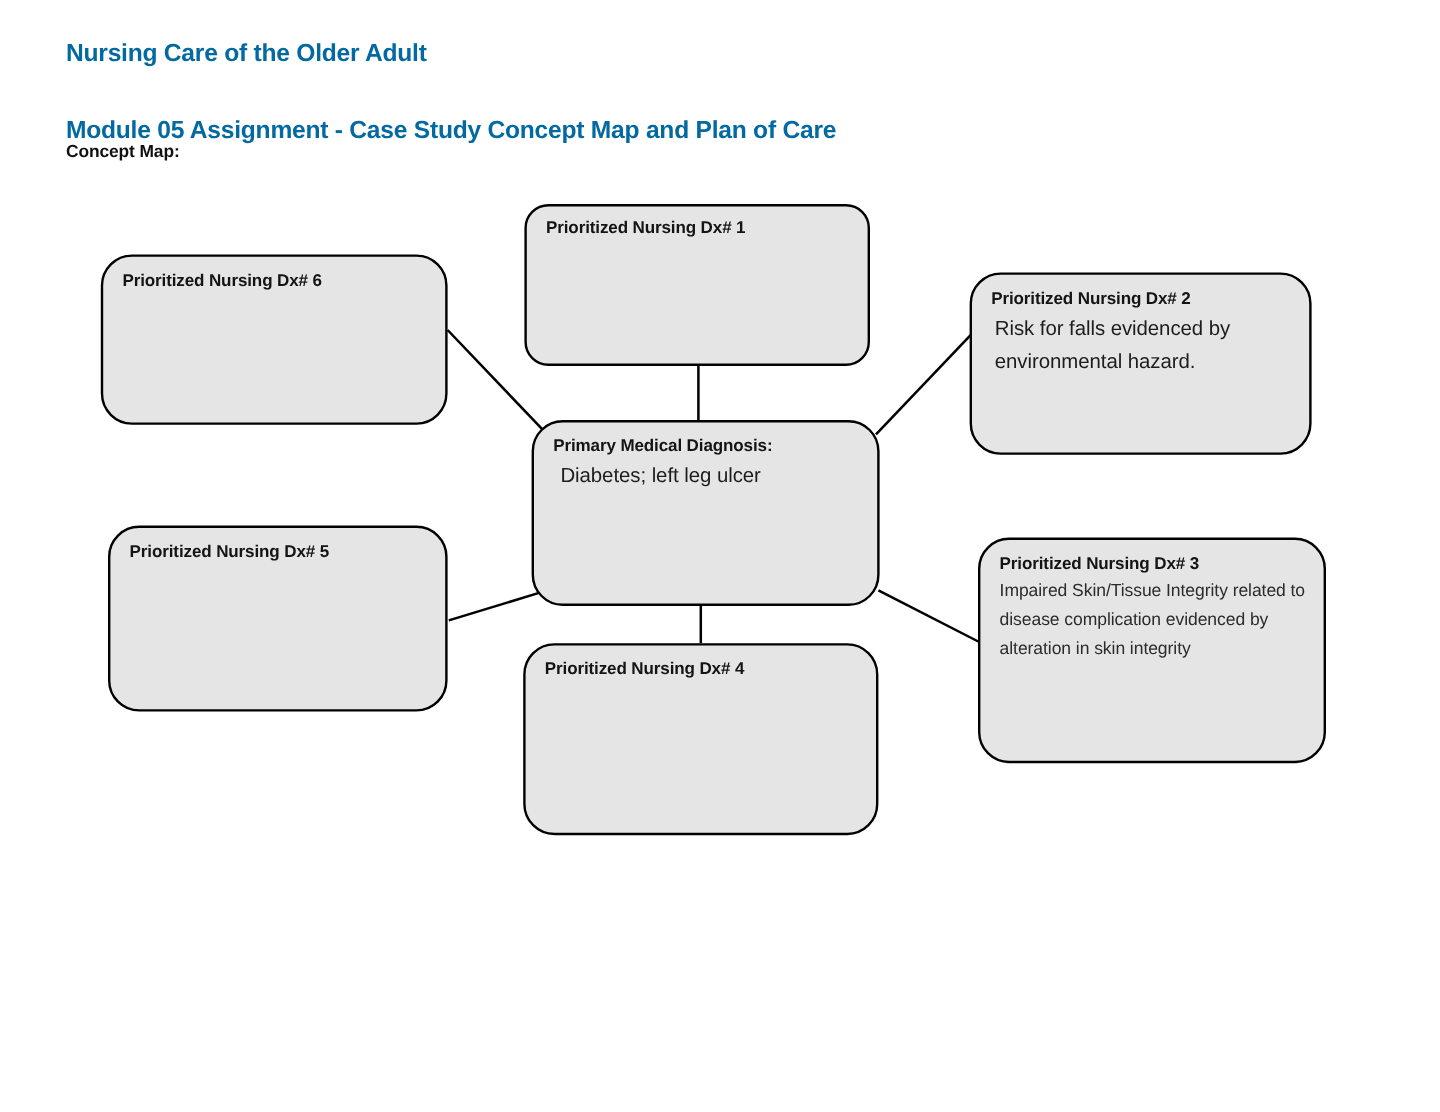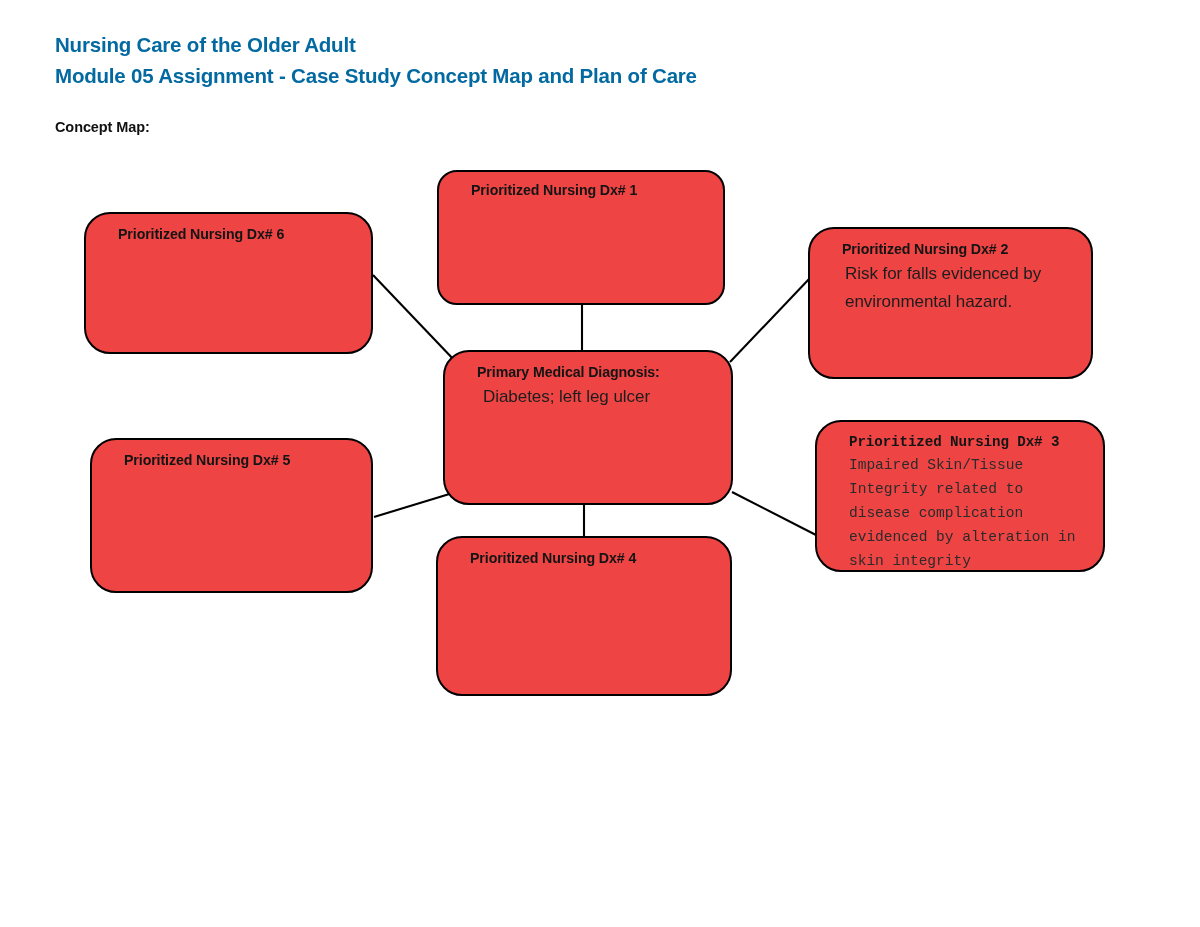--- a/index.html
+++ b/index.html
@@ -29,21 +29,21 @@
     left: 55px;
     top: 29px;
     width: 900px;
     font-size: 20.5px;
     font-weight: bold;
     line-height: 31px;
     letter-spacing: -0.2px;
     color: #0369a1;
     white-space: pre;
   }
-  .doc-title .line2 { display: block; }
+  .doc-title .line2 { display: block; margin-top: 33px; }
 
   .section-label {
     position: absolute;
     left: 55px;
     top: 119px;
     font-size: 14.5px;
     font-weight: bold;
     color: #111111;
     letter-spacing: -0.1px;
   }
@@ -61,22 +61,22 @@
     stroke: #000000;
     stroke-width: 2.1;
   }
 
   
   .node {
     position: absolute;
     box-sizing: border-box;
     border: 2.4px solid #000000;
     border-radius: 24px;
-    background: #ef4444;
-    padding: 10px 14px 10px 32px;
+    background: #e5e5e5;
+    padding: 10px 14px 10px 16px;
   }
   .node .node-title {
     display: block;
     font-size: 14.2px;
     font-weight: bold;
     line-height: 1.45;
     color: #141414;
     letter-spacing: -0.1px;
   }
   .node .node-body {
@@ -95,21 +95,21 @@
     padding-left: 3px;
   }
 
   
   #node-dx6   { left: 84px;  top: 200px; width: 289px;  height: 142px; border-radius: 26px; margin-top: 12px; }
   #node-dx5   { left: 90px;  top: 438px; width: 283px;  height: 155px; border-radius: 26px; }
   #node-dx1   { left: 437px; top: 170px; width: 288px;  height: 135px; border-radius: 20px; padding-top: 8px; }
   #node-center{ left: 443px; top: 350px; width: 290px;  height: 155px; border-radius: 26px; }
   #node-dx4   { left: 436px; top: 536px; width: 296px;  height: 160px; border-radius: 26px; }
   #node-dx2   { left: 808px; top: 200px; width: 285px;  height: 152px; border-radius: 26px; margin-top: 27px; }
-  #node-dx3   { left: 815px; top: 420px; width: 290px;  height: 152px; border-radius: 26px; font-family: Liberation Mono, monospace; }
+  #node-dx3   { left: 815px; top: 448px; width: 290px;  height: 188px; border-radius: 26px; }
 
   #node-center .node-title { font-size: 14.2px; }
   #node-center .node-body  { font-size: 17px; line-height: 1.6; padding-left: 6px; color: #1d1d1d; }
 
   #node-dx3 .node-body { font-size: 14.6px; line-height: 1.66; }
   #node-dx1 .node-body { font-size: 14.4px; line-height: 1.70; color: #333333; }
 </style>
 </head>
 <body>
 

